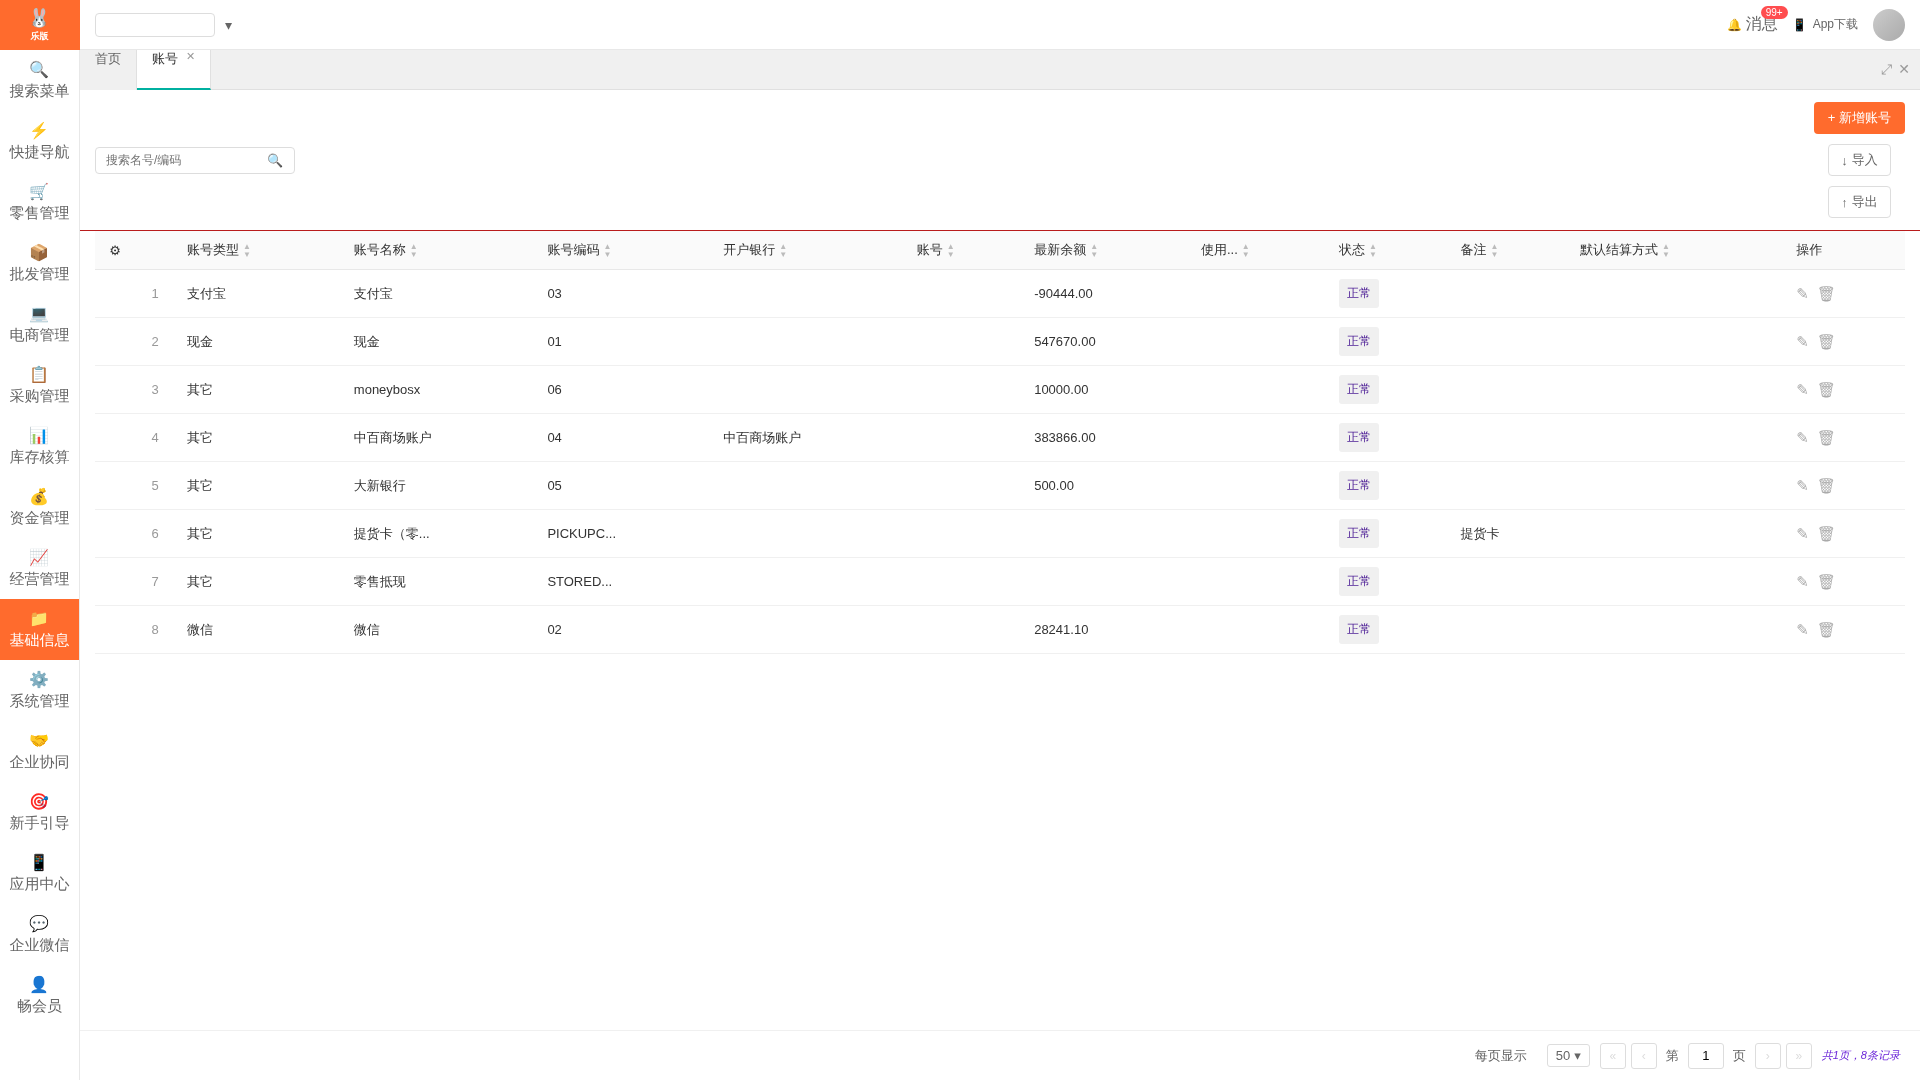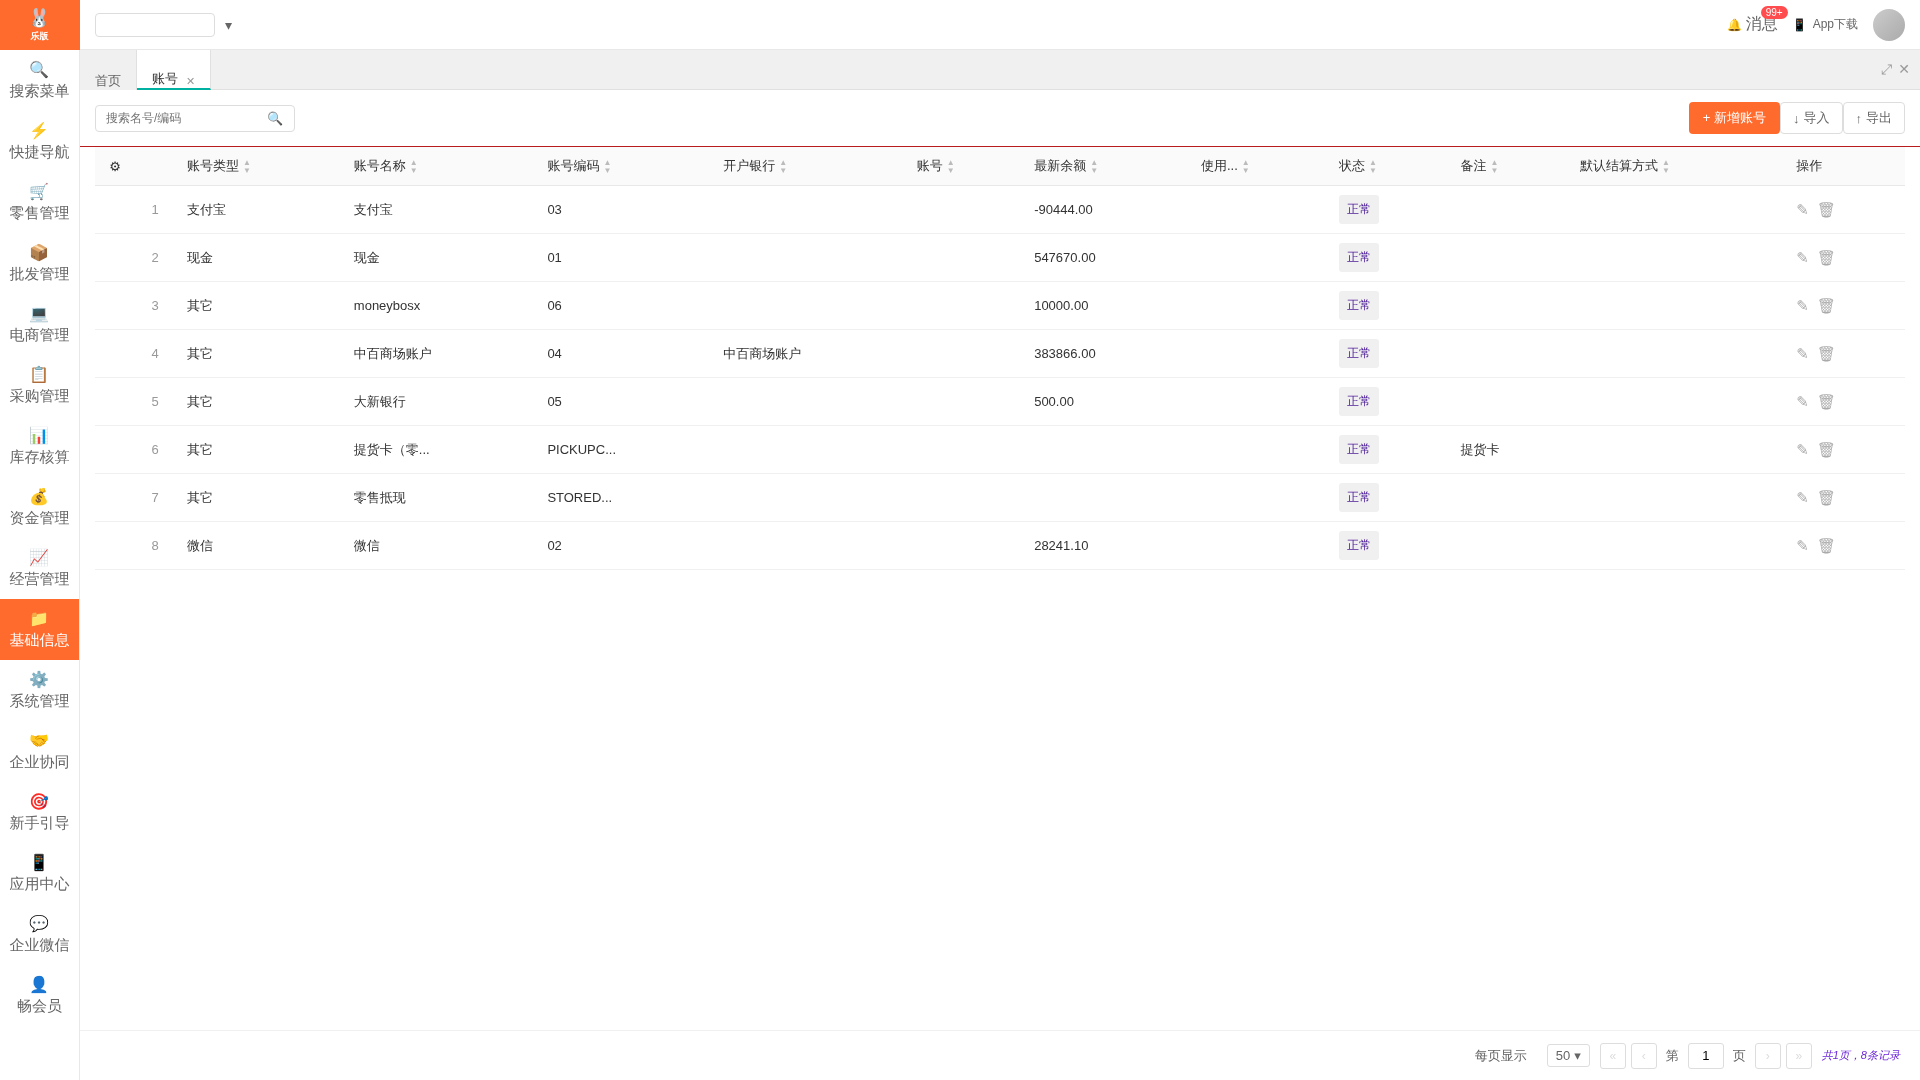--- a/index.html
+++ b/index.html
@@ -139,21 +139,21 @@
       display: flex;
       align-items: center;
       padding: 0;
       flex-shrink: 0;
       border-bottom: 1px solid #e0e0e0;
     }
     .tab-item {
       height: 40px;
       padding: 0 15px;
       display: flex;
-      align-items: flex-end;
+      align-items: flex-start;
       cursor: pointer;
       font-size: 13px;
       color: #666;
       border-right: 1px solid #e0e0e0;
       background: #f0f0f0;
       gap: 8px;
     }
     .tab-item.active {
       background: white;
       color: #333;
@@ -206,20 +206,22 @@
     .search-input-wrap input {
       border: none;
       outline: none;
       font-size: 12px;
       color: #999;
       width: 100%;
     }
     .toolbar-right {
       display: flex;
       align-items: center;
+      gap: 10px;
+      flex-direction: column;
     }
     .btn-primary {
       background: #ff6b2d;
       color: white;
       border: none;
       border-radius: 4px;
       padding: 7px 14px;
       font-size: 13px;
       cursor: pointer;
       display: flex;

